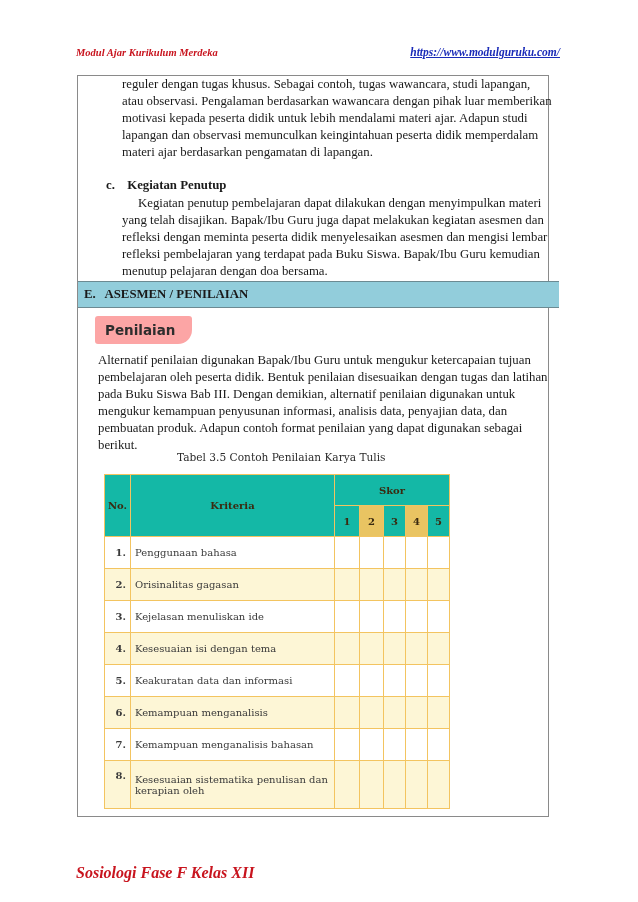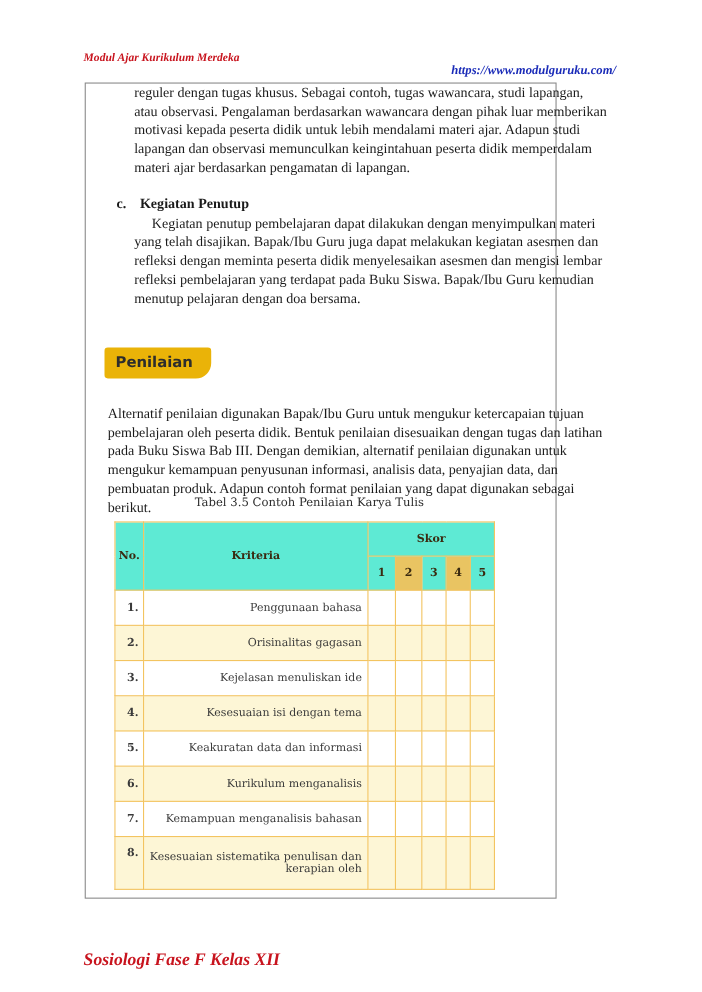--- a/index.html
+++ b/index.html
@@ -1,45 +1,45 @@
 <!DOCTYPE html>
 <html><head>
 <meta charset="utf-8">
 <style>
   * { box-sizing: border-box; margin: 0; padding: 0; }
   html, body { width: 638px; height: 902px; background: #ffffff; overflow: hidden; }
   body { position: relative; font-family: "Liberation Serif", serif; color: #1a1a1a; }
 
   .hdr-left { position: absolute; left: 76px; top: 47px; font-size: 10.5px; font-weight: bold; font-style: italic; color: #c8141e; text-align: center; }
-  .hdr-right { position: absolute; right: 78px; top: 58px; font-size: 11.5px; font-weight: bold; font-style: italic; color: #1a2bb8; }
+  .hdr-right { position: absolute; right: 78px; top: 46px; font-size: 11.5px; font-weight: bold; font-style: italic; color: #1a2bb8; text-decoration: underline; }
 
-  .box { position: absolute; left: 77px; top: 75px; width: 429px; height: 742px; border: 1.5px solid #8a8a8a; }
+  .box { position: absolute; left: 77px; top: 75px; width: 472px; height: 742px; border: 1.5px solid #8a8a8a; }
 
   .p { position: absolute; font-size: 12.8px; line-height: 17px; color: #1a1a1a; }
   .p1 { left: 44px; top: 0px; width: 432px; }
 
   .sub { position: absolute; left: 28px; top: 102px; font-size: 12.8px; font-weight: bold; }
   .sub .lbl { display: inline-block; width: 18px; }
   .p2 { left: 44px; top: 119px; width: 432px; }
   .p2 .indent { display: inline-block; width: 16px; }
 
   .sec-bar { position: absolute; left: 0; top: 205px; width: 481px; height: 27px; background: #92cddb; border-top: 1.5px solid #6c8a92; border-bottom: 1.5px solid #6c8a92; font-weight: bold; font-size: 12.8px; padding: 5px 0 0 6px; }
   .sec-bar .lbl { display: inline-block; width: 18px; }
 
-  .badge { position: absolute; left: 17px; top: 240px; width: 97px; height: 28px; background: #eab308; border-radius: 3px 3px 14px 3px; font-family: "DejaVu Sans", sans-serif; font-weight: bold; font-size: 13.5px; color: #2d2d2d; padding: 6px 0 0 10px; }
+  .badge { position: absolute; left: 17px; top: 240px; width: 97px; height: 28px; background: #fca5a5; border-radius: 3px 3px 14px 3px; font-family: "DejaVu Sans", sans-serif; font-weight: bold; font-size: 13.5px; color: #2d2d2d; padding: 6px 0 0 10px; }
 
-  .p3 { left: 20px; top: 276px; width: 455px; margin-top: 16px; }
+  .p3 { left: 20px; top: 276px; width: 455px; }
 
   .tbl-title { position: absolute; left: 99px; top: 375px; font-family: "DejaVu Serif", serif; font-weight: normal; font-size: 10.6px; color: #2b2b2b; }
 
   table.score { position: absolute; left: 26px; top: 398px; border-collapse: collapse; font-family: "DejaVu Serif", serif; font-size: 10px; color: #3a3a3a; }
   table.score th, table.score td { border: 1px solid #f3c460; }
-  table.score th { background: #5eead4; font-weight: bold; color: #3a2a10; text-align: center; vertical-align: middle; }
+  table.score th { background: #14b8a6; font-weight: bold; color: #3a2a10; text-align: center; vertical-align: middle; }
   table.score th.alt { background: #e9c462; }
-  table.score td { height: 32px; vertical-align: middle; padding: 0 5px; text-align: right; }
+  table.score td { height: 32px; vertical-align: middle; padding: 0 5px; }
   table.score tr.even td { background: #fdf6d6; }
   table.score tr.odd td { background: #ffffff; }
   table.score td.no { width: 26px; text-align: right; font-weight: bold; padding-right: 4px; }
   table.score td.krit { width: 204px; padding-left: 4px; }
   table.score td.sc { width: 22px; padding: 0; }
   table.score tr.tall td { height: 48px; }
 
   .ftr { position: absolute; left: 76px; top: 864px; font-size: 16px; font-weight: bold; font-style: italic; color: #c8141e; }
 </style>
 </head>
@@ -50,20 +50,24 @@
 
 <div class="box">
   <div class="p p1">reguler dengan tugas khusus. Sebagai contoh, tugas wawancara, studi lapangan, atau observasi. Pengalaman berdasarkan wawancara dengan pihak luar memberikan motivasi kepada peserta didik untuk lebih mendalami materi ajar. Adapun studi lapangan dan observasi memunculkan keingintahuan peserta didik memperdalam materi ajar berdasarkan pengamatan di lapangan.</div>
 
   <div class="sub">
     <span class="lbl">c.</span>
     <span>Kegiatan Penutup</span>
   </div>
   <div class="p p2"><span class="indent"></span><span>Kegiatan penutup pembelajaran dapat dilakukan dengan menyimpulkan materi yang telah disajikan. Bapak/Ibu Guru juga dapat melakukan kegiatan asesmen dan refleksi dengan meminta peserta didik menyelesaikan asesmen dan mengisi lembar refleksi pembelajaran yang terdapat pada Buku Siswa. Bapak/Ibu Guru kemudian menutup pelajaran dengan doa bersama.</span></div>
 
+  <div class="sec-bar">
+    <span class="lbl">E.</span>
+    <span>ASESMEN / PENILAIAN</span>
+  </div>
 
   <div class="badge">Penilaian</div>
 
   <div class="p p3">Alternatif penilaian digunakan Bapak/Ibu Guru untuk mengukur ketercapaian tujuan pembelajaran oleh peserta didik. Bentuk penilaian disesuaikan dengan tugas dan latihan pada Buku Siswa Bab III. Dengan demikian, alternatif penilaian digunakan untuk mengukur kemampuan penyusunan informasi, analisis data, penyajian data, dan pembuatan produk. Adapun contoh format penilaian yang dapat digunakan sebagai berikut.</div>
 
   <div class="tbl-title">Tabel 3.5 Contoh Penilaian Karya Tulis</div>
 
   <table class="score">
     <thead>
       <tr style="height:31px">
@@ -120,21 +124,21 @@
         <td class="no">5.</td>
         <td class="krit">Keakuratan data dan informasi</td>
         <td class="sc"></td>
           <td class="sc"></td>
           <td class="sc"></td>
           <td class="sc"></td>
           <td class="sc"></td>
       </tr>
       <tr class="even">
         <td class="no">6.</td>
-        <td class="krit">Kurikulum menganalisis</td>
+        <td class="krit">Kemampuan menganalisis</td>
         <td class="sc"></td>
           <td class="sc"></td>
           <td class="sc"></td>
           <td class="sc"></td>
           <td class="sc"></td>
       </tr>
       <tr class="odd">
         <td class="no">7.</td>
         <td class="krit">Kemampuan menganalisis bahasan</td>
         <td class="sc"></td>

